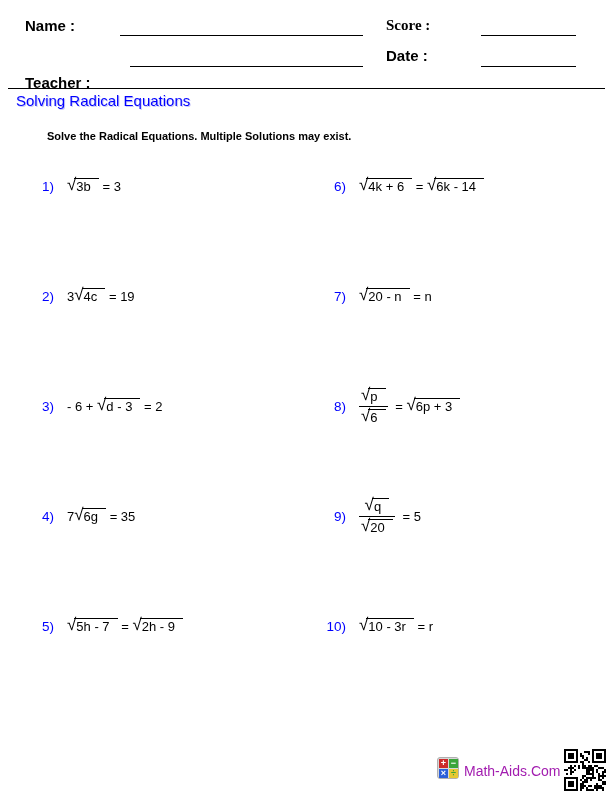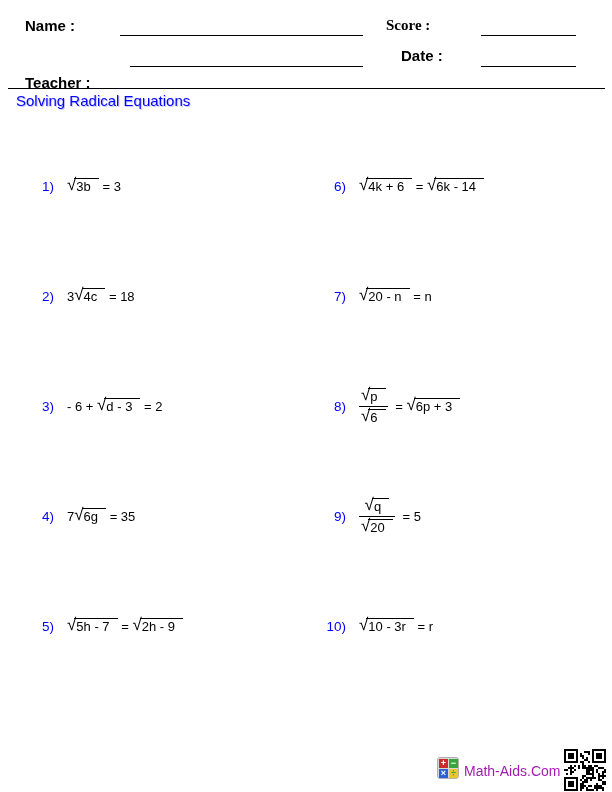--- a/index.html
+++ b/index.html
@@ -52,46 +52,47 @@
 <body>
 
 <div class="page">
 
   <span class="hlabel" style="left:25px; top:17px;">Name :</span>
   <div class="fill-line" style="left:120px; top:35px; width:243px;"></div>
   <span class="hlabel" style="left:386px; top:17px;font-family:Liberation Serif, serif;">Score :</span>
   <div class="fill-line" style="left:481px; top:35px; width:95px;"></div>
   <span class="hlabel" style="left:25px; top:47px;margin-top:27px;">Teacher :</span>
   <div class="fill-line" style="left:130px; top:66px; width:233px;"></div>
-  <span class="hlabel" style="left:386px; top:47px;margin-left:15px;">Date :</span>
+  <span class="hlabel" style="left:386px; top:47px;">Date :</span>
   <div class="fill-line" style="left:481px; top:66px; width:95px;"></div>
   <div class="separator"></div>
 
   <div class="title">Solving Radical Equations</div>
+  <div class="instructions">Solve the Radical Equations. Multiple Solutions may exist.</div>
 
   <div class="col col-left" id="col-left">
       <div class="slot">
         <span class="pnum">1)</span>
         <span class="equation">
           <span class="sqrt">
             <span class="sqrt-sign">√</span>
             <span class="sqrt-body">3b</span>
           </span>
           <span class="eq-text"> = 3</span>
         </span>
       </div>
       <div class="slot">
         <span class="pnum">2)</span>
         <span class="equation">
           <span class="eq-text">3</span>
           <span class="sqrt">
             <span class="sqrt-sign">√</span>
             <span class="sqrt-body">4c</span>
           </span>
-          <span class="eq-text"> = 18</span>
+          <span class="eq-text"> = 19</span>
         </span>
       </div>
       <div class="slot">
         <span class="pnum">3)</span>
         <span class="equation">
           <span class="eq-text">- 6 + </span>
           <span class="sqrt">
             <span class="sqrt-sign">√</span>
             <span class="sqrt-body">d - 3</span>
           </span>

